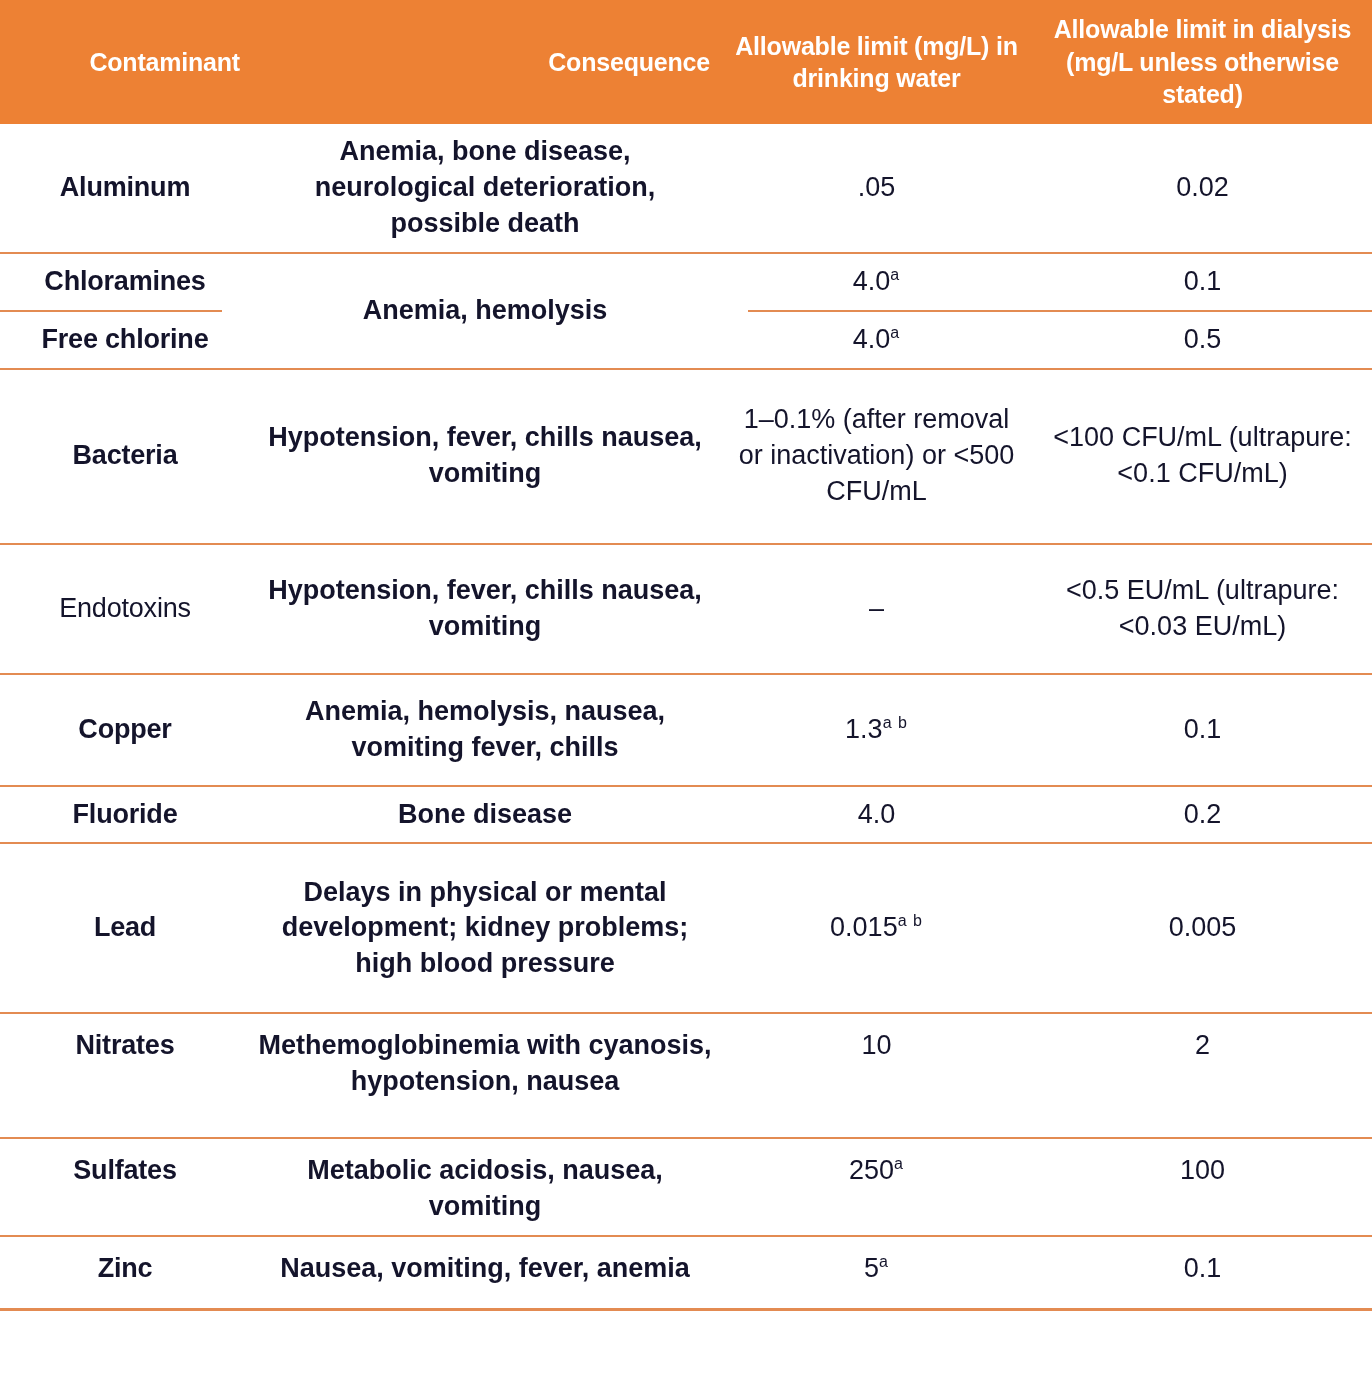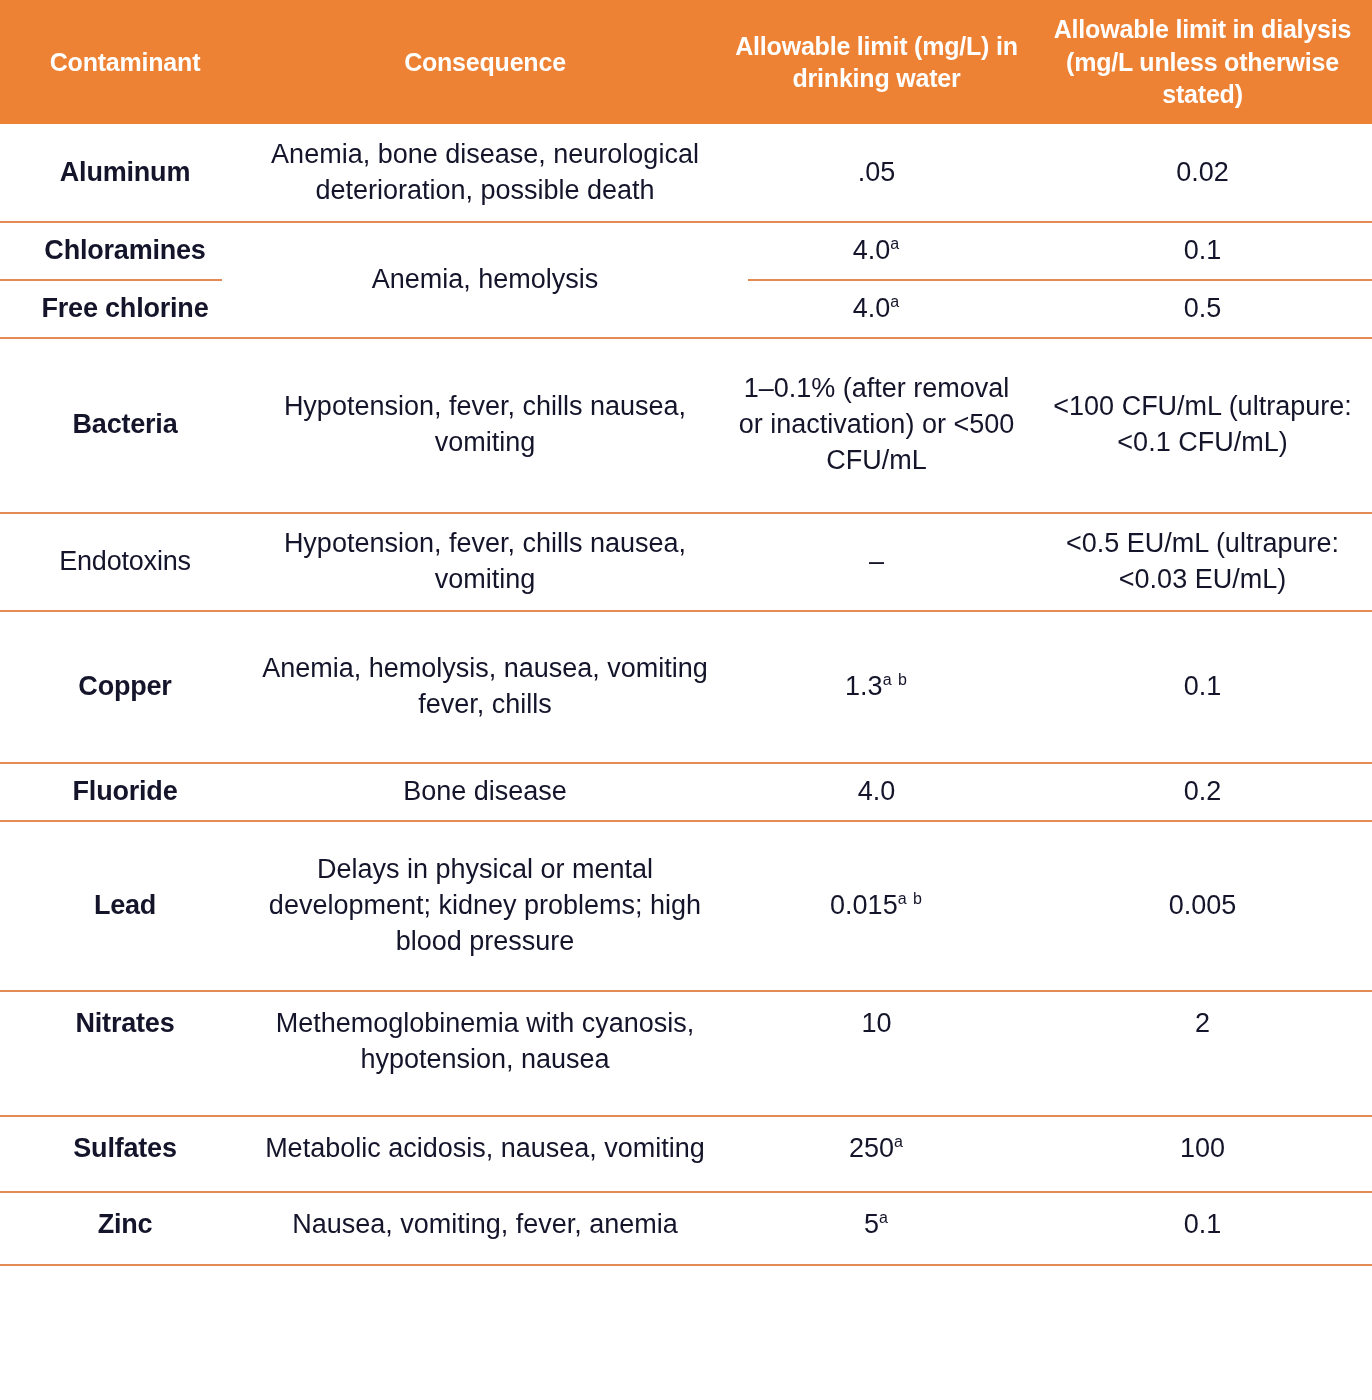--- a/index.html
+++ b/index.html
@@ -42,21 +42,21 @@
     font-size: 25px;
     line-height: 1.30;
     text-align: center;
     vertical-align: middle;
     padding: 6px 10px;
     height: 124px;
     box-sizing: border-box;
     border: none;
     letter-spacing: -0.2px;
   }
-  th.th-contaminant, th.th-consequence { vertical-align: middle; }
+  th.th-contaminant, th.th-consequence { vertical-align: middle; text-align: right; }
 
   
   tbody td {
     font-size: 27px;
     line-height: 1.33;
     text-align: center;
     vertical-align: middle;
     padding: 10px 8px;
     box-sizing: border-box;
     border-top: 2.5px solid #e38b52;
@@ -66,21 +66,21 @@
   }
   tbody tr:first-child td { border-top: none; }
 
   td.name {
     font-weight: bold;
     font-size: 27px;
     letter-spacing: -0.2px;
   }
   td.name.light { font-weight: normal; }
 
-  td.conseq { font-weight: normal; }
+  td.conseq { font-weight: bold; }
   td.num { font-weight: normal; }
 
   
   tr.top-align td { vertical-align: top; padding-top: 14px; }
 
   
   td.rule-inset-right { position: relative; margin-left: 18px; }
   td.rule-inset-right::after {
     content: "";
     position: absolute;
@@ -158,28 +158,28 @@
         <td class="num">0.5</td>
       </tr>
 
       <tr style="height:175px;">
         <td class="name">Bacteria</td>
         <td class="conseq">Hypotension, fever, chills nausea, vomiting</td>
         <td class="num">1–0.1% (after removal or inactivation) or &lt;500 CFU/mL</td>
         <td class="num">&lt;100 CFU/mL (ultrapure: &lt;0.1 CFU/mL)</td>
       </tr>
 
-      <tr style="height:98px;">
+      <tr style="height:130px;">
         <td class="name light">Endotoxins</td>
         <td class="conseq">Hypotension, fever, chills nausea, vomiting</td>
         <td class="num">–</td>
         <td class="num">&lt;0.5 EU/mL (ultrapure: &lt;0.03 EU/mL)</td>
       </tr>
 
-      <tr style="height:152px;">
+      <tr style="height:112px;">
         <td class="name">Copper</td>
         <td class="conseq">Anemia, hemolysis, nausea, vomiting fever, chills</td>
         <td class="num"><span>1.3</span><sup class="marker">a b</sup></td>
         <td class="num">0.1</td>
       </tr>
 
       <tr style="height:50px;">
         <td class="name">Fluoride</td>
         <td class="conseq">Bone disease</td>
         <td class="num">4.0</td>

